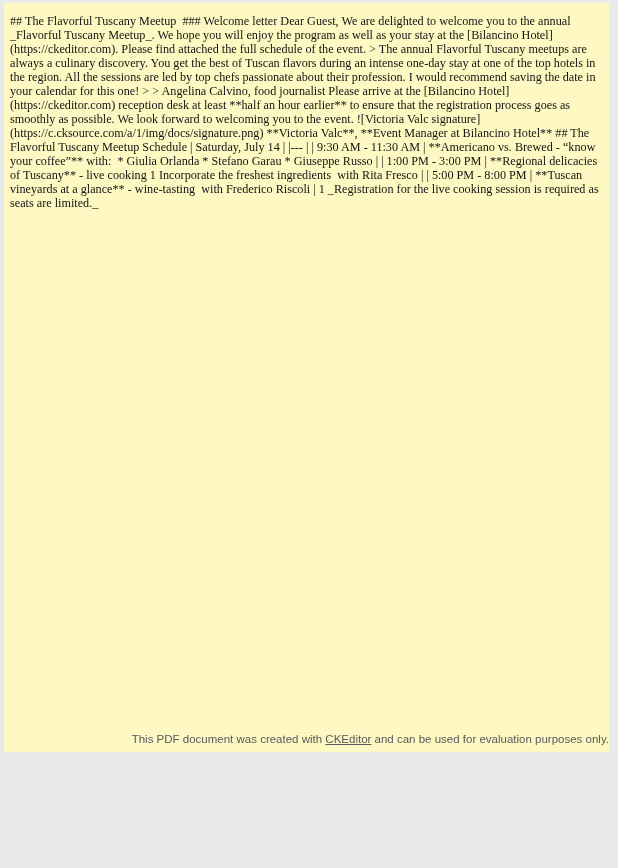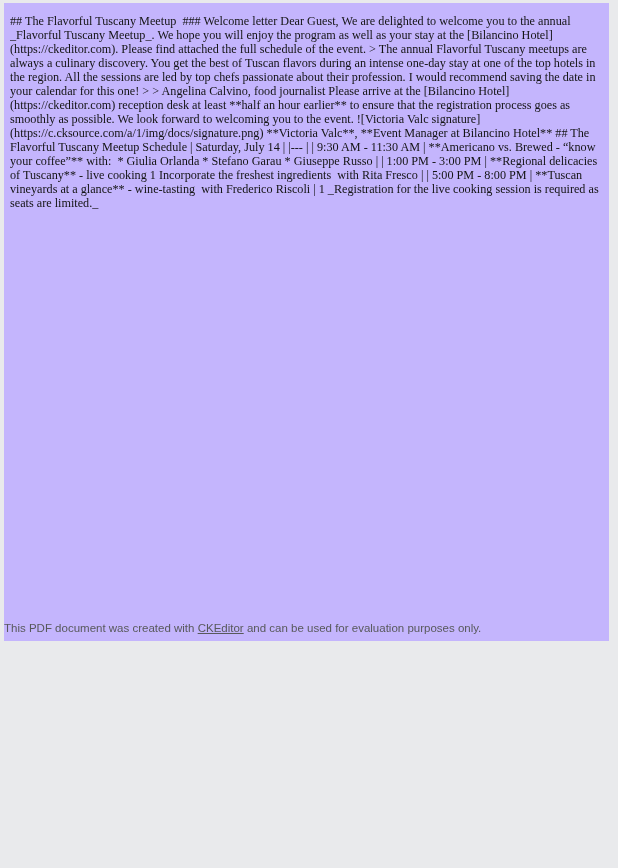--- a/index.html
+++ b/index.html
@@ -12,41 +12,41 @@
     background: #e9eaec;
     position: relative;
     overflow: hidden;
     font-family: "Liberation Serif", "DejaVu Serif", serif;
   }
   .paper {
     position: absolute;
     left: 4px;
     top: 3px;
     width: 605px;
-    height: 638px;
-    background: #c4b5fd;
+    height: 749px;
+    background: #fef9c3;
   }
   .doc-text {
     position: absolute;
     left: 6px;
     top: 11px;
     width: 594px;
     font-family: "Liberation Serif", "DejaVu Serif", serif;
     font-size: 12.2px;
     line-height: 14px;
     color: #141414;
     white-space: pre;
     overflow: hidden;
   }
   .pdf-footer {
     position: absolute;
     left: 0;
     right: 0;
     bottom: 7px;
-    text-align: left;
+    text-align: right;
     font-family: "Liberation Sans", "DejaVu Sans", sans-serif;
     font-size: 11.5px;
     color: #58595b;
     white-space: pre;
   }
   .pdf-footer a {
     color: #58595b;
     text-decoration: underline;
     cursor: pointer;
   }

